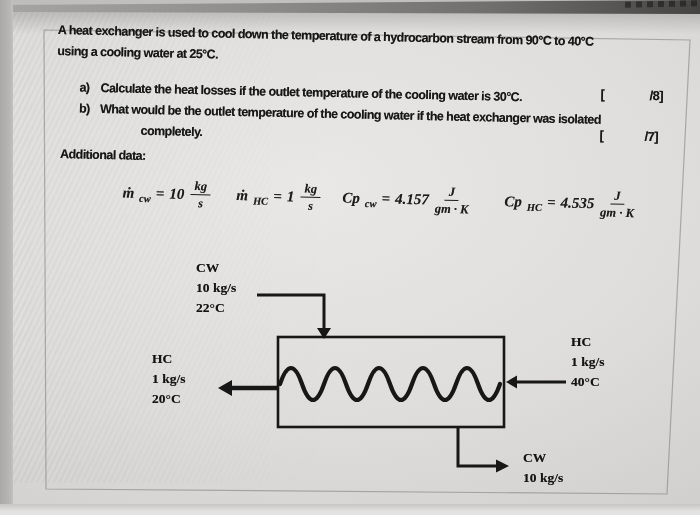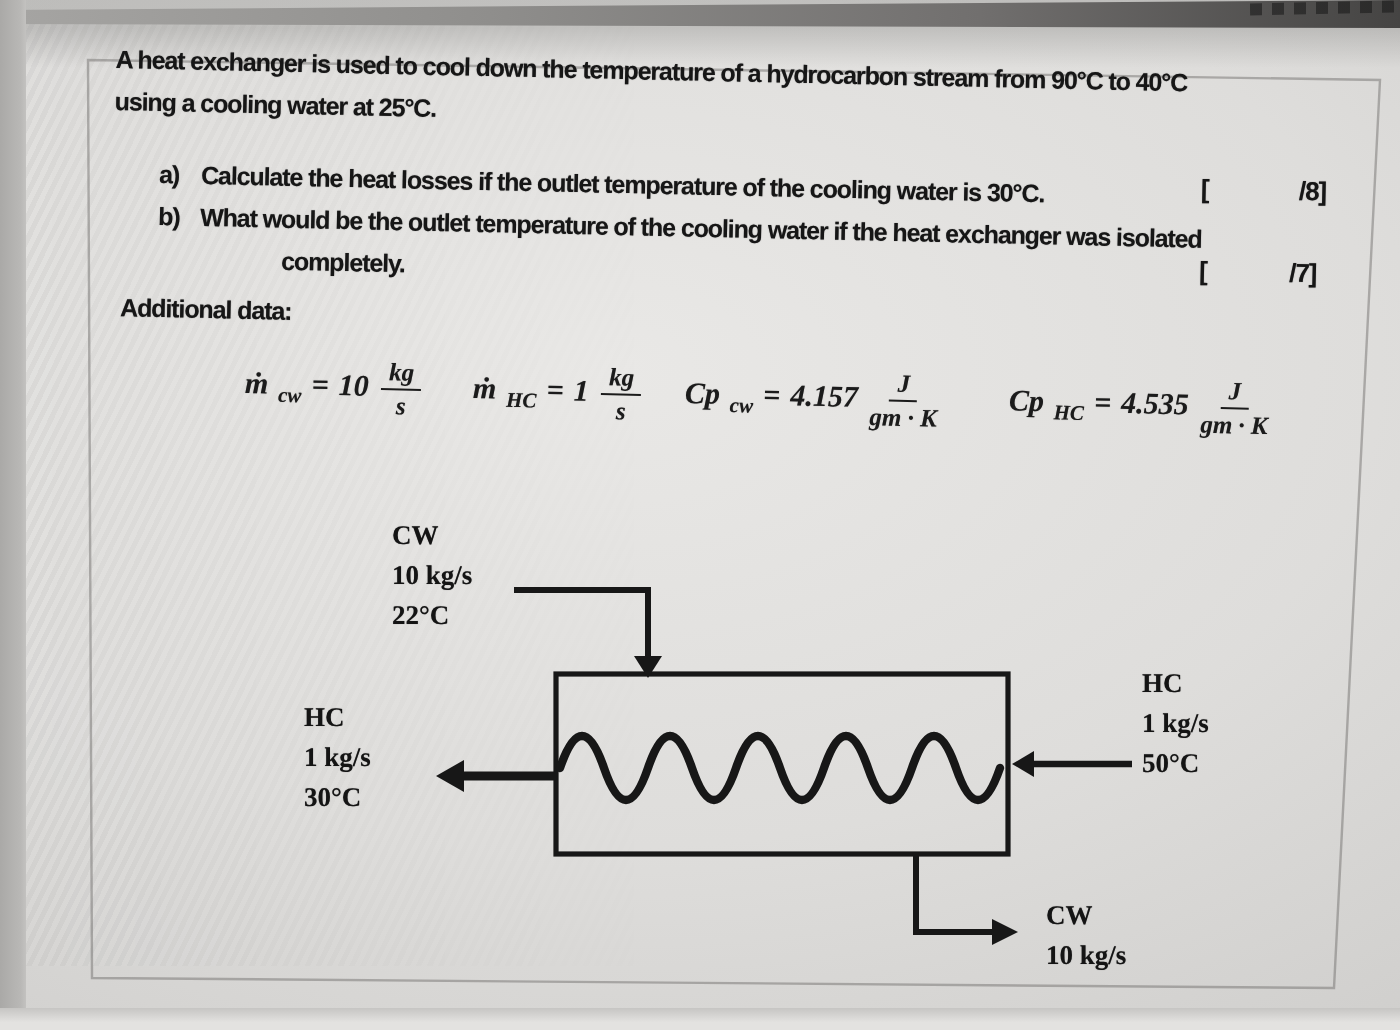--- a/index.html
+++ b/index.html
@@ -171,25 +171,25 @@
   </div>
 
   <div class="lbl" style="left:196px; top:258px;">
     <div>CW</div>
     <div>10 kg/s</div>
     <div>22°C</div>
   </div>
   <div class="lbl" style="left:152px; top:349px;">
     <div>HC</div>
     <div>1 kg/s</div>
-    <div>30°C</div>
+    <div>20°C</div>
   </div>
   <div class="lbl" style="left:571px; top:332px;">
     <div>HC</div>
     <div>1 kg/s</div>
-    <div>50°C</div>
+    <div>40°C</div>
   </div>
   <div class="lbl" style="left:523px; top:448px;">
     <div>CW</div>
     <div>10 kg/s</div>
   </div>
 
 </div>
 
 </body></html>

